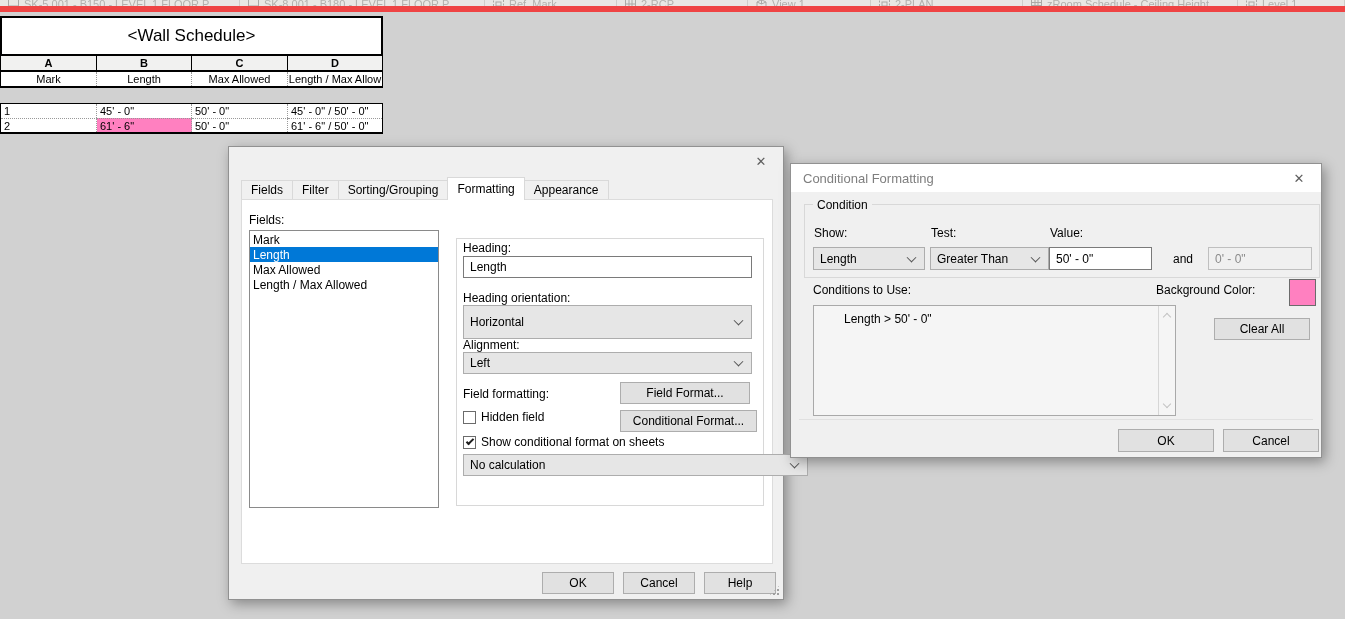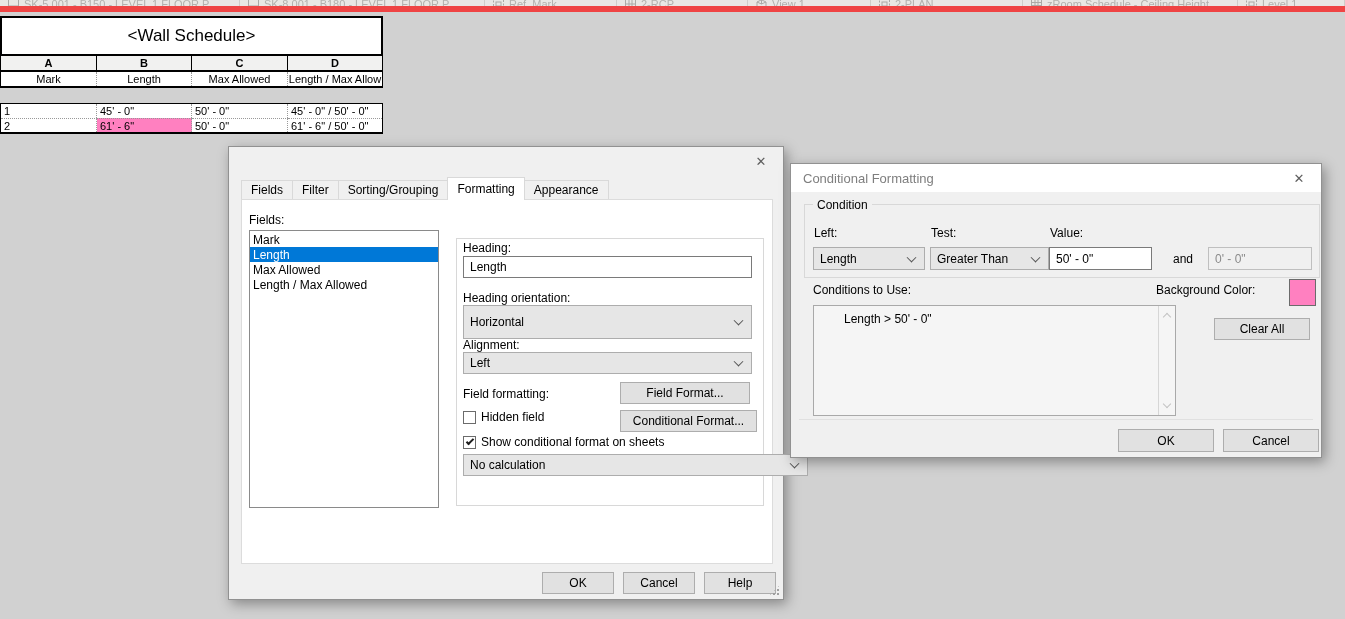--- a/index.html
+++ b/index.html
@@ -258,21 +258,21 @@
 
 <div class="dialog" id="cfdlg">
   <div class="titlebar" style="height:28px;">
     <span class="ttl">Conditional Formatting</span>
   </div>
   <div class="closebox" style="height:28px;">✕</div>
 
   <div class="grpbox" style="left:13px; top:40px; width:516px; height:74px;"></div>
   <div class="grplabel" style="left:22px; top:34px;">Condition</div>
 
-  <div class="lbl" style="left:23px; top:62px;">Left:</div>
+  <div class="lbl" style="left:23px; top:62px;">Show:</div>
   <div class="combo" style="left:22px; top:83px; width:112px; height:23px;">
     <span>Length</span>
     <span class="chev"></span>
   </div>
 
   <div class="lbl" style="left:140px; top:62px;">Test:</div>
   <div class="combo" style="left:139px; top:83px; width:119px; height:23px;">
     <span>Greater Than</span>
     <span class="chev"></span>
   </div>

